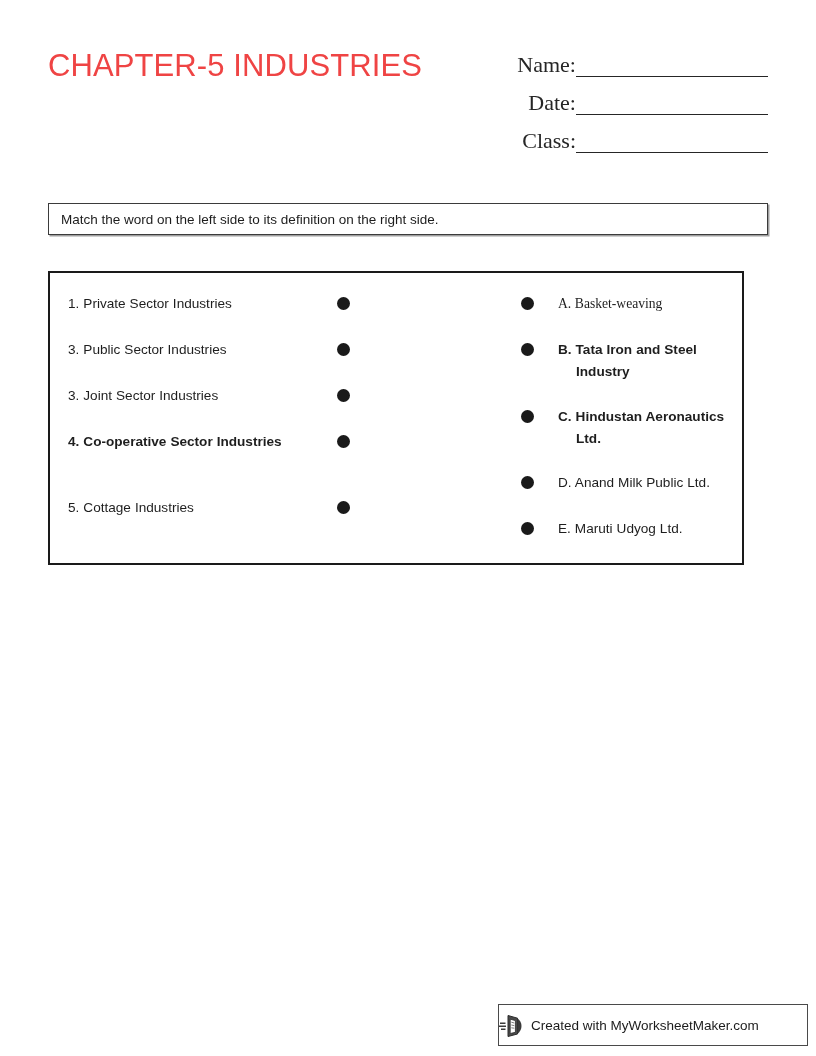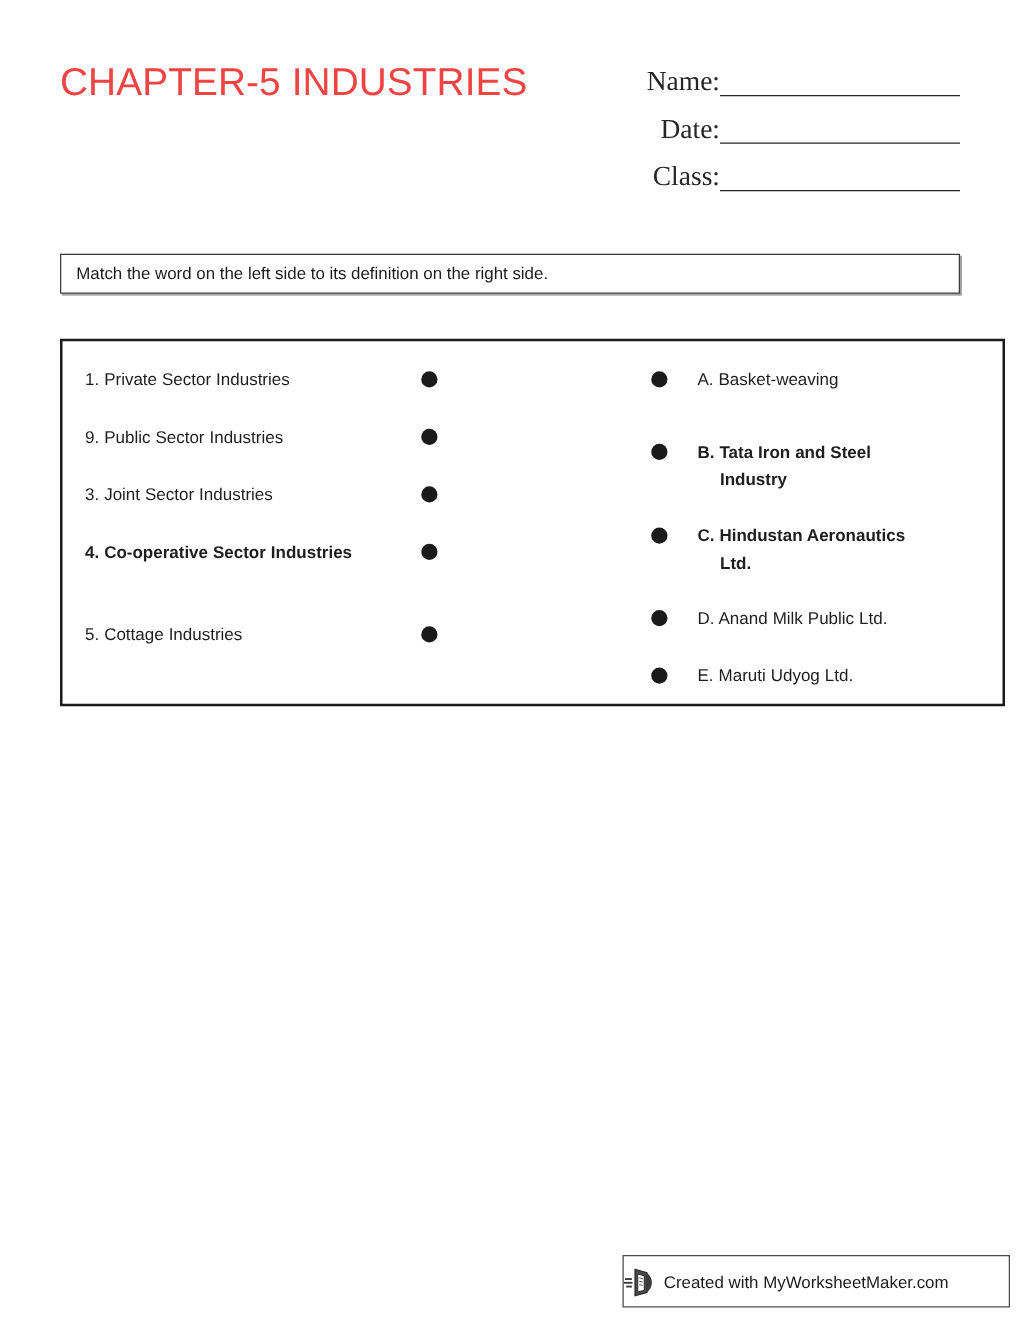--- a/index.html
+++ b/index.html
@@ -91,21 +91,21 @@
     font-size: 13.5px;
     color: #1c1c1c;
     white-space: nowrap;
   }
 
   
   .match-box {
     position: absolute;
     left: 48px;
     top: 271px;
-    width: 756px;
+    width: 696px;
     height: 294px;
     border: 2px solid #1a1a1a;
     background: #ffffff;
     box-sizing: border-box;
   }
   .columns {
     position: absolute;
     left: 0; top: 0;
     width: 100%;
     height: 100%;
@@ -154,21 +154,21 @@
   .item-left  .dot { right: 14px; }
   .item-right .dot { left: 15px; }
 
   
   .sp-1 { margin-bottom: 23px; }
   .sp-2 { margin-bottom: 23px; }
   .sp-3 { margin-bottom: 23px; }
   .sp-4 { margin-bottom: 21px; }
   .sp-5 { margin-bottom: 0; }
 
-  .rsp-a { margin-bottom: 35px; }
+  .rsp-a { margin-bottom: 23px; font-family: Liberation Serif, serif; }
   .rsp-b { margin-bottom: 22px; }
   .rsp-c { margin-bottom: 21px; margin-top: 16px; }
   .rsp-d { margin-bottom: 23px; }
   .rsp-e { margin-bottom: 0; }
 
   .h1line { min-height: 23px; }
   .h2line { min-height: 45px; font-weight: bold; }
 
   
   .footer-badge {
@@ -226,21 +226,21 @@
 
   <div class="match-box">
     <div class="columns">
 
       <div class="col col-left">
         <div class="item item-left sp-1 h1line">
           <span class="item-text">1. Private Sector Industries</span>
           <span class="dot"></span>
         </div>
         <div class="item item-left sp-2 h1line">
-          <span class="item-text">9. Public Sector Industries</span>
+          <span class="item-text">3. Public Sector Industries</span>
           <span class="dot"></span>
         </div>
         <div class="item item-left sp-3 h1line">
           <span class="item-text">3. Joint Sector Industries</span>
           <span class="dot"></span>
         </div>
         <div class="item item-left sp-4 h2line">
           <span class="item-text">4. Co-operative Sector Industries</span>
           <span class="dot"></span>
         </div>

